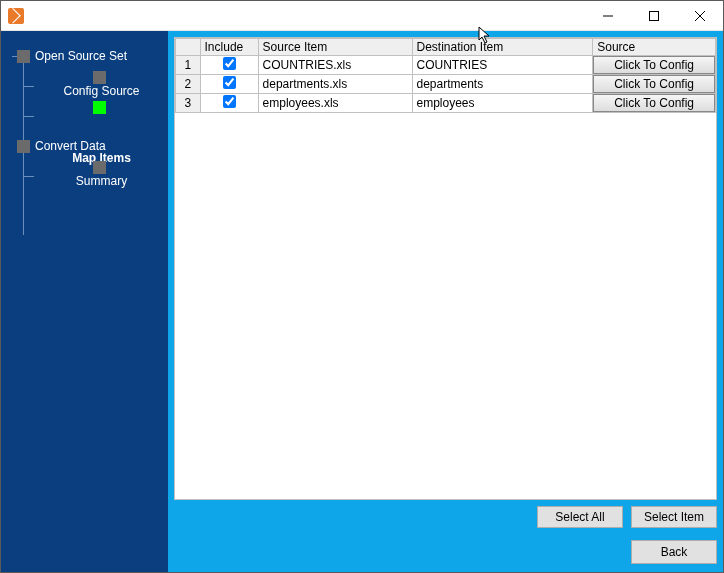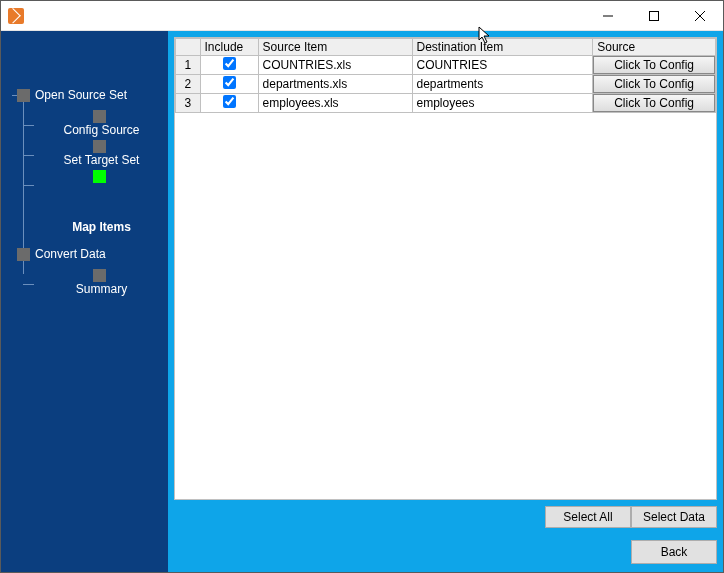--- a/index.html
+++ b/index.html
@@ -18,21 +18,21 @@
 
 .body { flex: 1; display: flex; min-height: 0; }
 
 .sidebar { width: 167px; background: #0b3e7f; color: #fff; padding-top: 10px; position: relative; }
 .tree { position: relative; }
 .tree-node { display: flex; align-items: center; height: 30px; position: relative; }
 .tree-node .box { width: 13px; height: 13px; background: #6b6b6b; margin: 0 5px 0 0; flex-shrink: 0; }
 .tree-node.active .box { background: #00ff00; }
 .tree-node .label { white-space: nowrap; cursor: default; }
 .tree-node.active .label { font-weight: bold; margin-top: 37px; }
-.tree-node.level0 { padding-left: 16px; margin-top: 39px; }
+.tree-node.level0 { padding-left: 16px; }
 .tree-node.level1 { padding-left: 34px; flex-direction: column; }
 
 .tree::before { content:""; position:absolute; left:22px; top:20px; width:0; height:174px; border-left:1px solid #6b8fbd; }
 .tree-node.level1::before { content:""; position:absolute; left:22px; top:15px; width:11px; border-top:1px solid #6b8fbd; }
 .tree-node.level0:first-child::before { content:""; position:absolute; left:11px; top:15px; width:5px; border-top:1px solid #6b8fbd; }
 .tree-node.level0:last-child::before { content:""; position:absolute; left:11px; top:15px; width:5px; border-top:1px solid #6b8fbd; }
 
 .main { flex: 1; display: flex; flex-direction: column; padding: 6px 6px 8px 6px; background: #0ea5e9; min-width: 0; align-items: flex-end; }
 
 .table-wrap { flex: 1; border: 1px solid #c0c0c0; overflow: hidden; background: #fff; }
@@ -42,21 +42,21 @@
 th.rowhead, td.rowhead { width: 22px; background: #efefef; text-align: center; }
 col.c-inc { width: 52px; }
 col.c-src { width: 138px; }
 col.c-dst { width: 162px; }
 col.c-fld { width: 110px; }
 td.inc { text-align: center; }
 td.fld { padding: 0; }
 .cfg-btn { width: 100%; height: 100%; border: 1px solid #888; background: linear-gradient(#f5f5f5,#ddd); cursor: pointer; font-size: 12px; padding: 0; }
 input[type=checkbox] { width: 13px; height: 13px; }
 
-.midbar { padding: 6px 0 0 0; display: flex; }
+.midbar { padding: 6px 0 0 0; display: flex; gap: 8px; }
 .midbar button { width: 86px; height: 22px; border: 1px solid #adadad; background: #e1e1e1; cursor: pointer; }
 
 .bottombar { padding: 12px 0 0 0; display: flex; gap: 32px; justify-content: flex-start; padding-left: 20px; }
 .bottombar button { width: 86px; height: 24px; border: 1px solid #adadad; background: #e1e1e1; cursor: pointer; }
 .bottombar button.primary { border: 2px solid #0078d7; background: #e5f1fb; }
 </style>
 </head>
 <body>
 
 <div class="window">
@@ -91,24 +91,20 @@
 
     <div class="sidebar">
       <div class="tree" id="tree">
           <div class="tree-node level0">
             <span class="box"></span>
             <span class="label">Open Source Set</span>
           </div>
           <div class="tree-node level1">
             <span class="box"></span>
             <span class="label">Config Source</span>
-          </div>
-          <div class="tree-node level1">
-            <span class="box"></span>
-            <span class="label">Set Target Set</span>
           </div>
           <div class="tree-node level1 active">
             <span class="box"></span>
             <span class="label">Map Items</span>
           </div>
           <div class="tree-node level0">
             <span class="box"></span>
             <span class="label">Convert Data</span>
           </div>
           <div class="tree-node level1">
@@ -159,21 +155,21 @@
                 <td>employees.xls</td>
                 <td>employees</td>
                 <td class="fld"><button class="cfg-btn">Click To Config</button></td>
               </tr>
             </tbody>
         </table>
       </div>
 
       <div class="midbar">
         <button>Select All</button>
-        <button>Select Data</button>
+        <button>Select Item</button>
       </div>
 
       <div class="bottombar">
         <button>Back</button>
       </div>
 
     </div>
   </div>
 </div>
 

